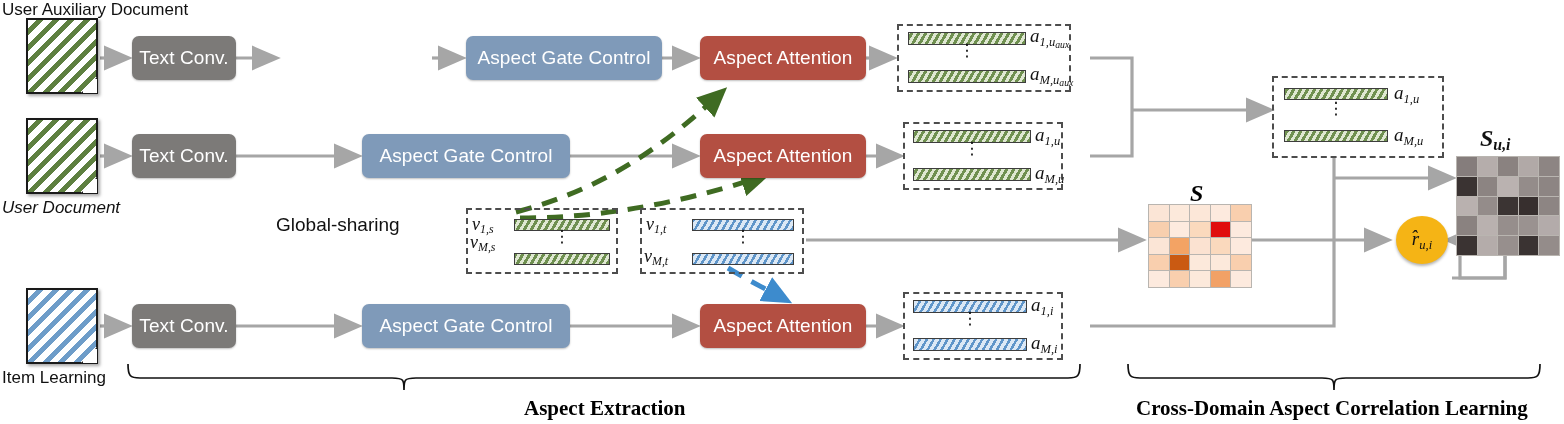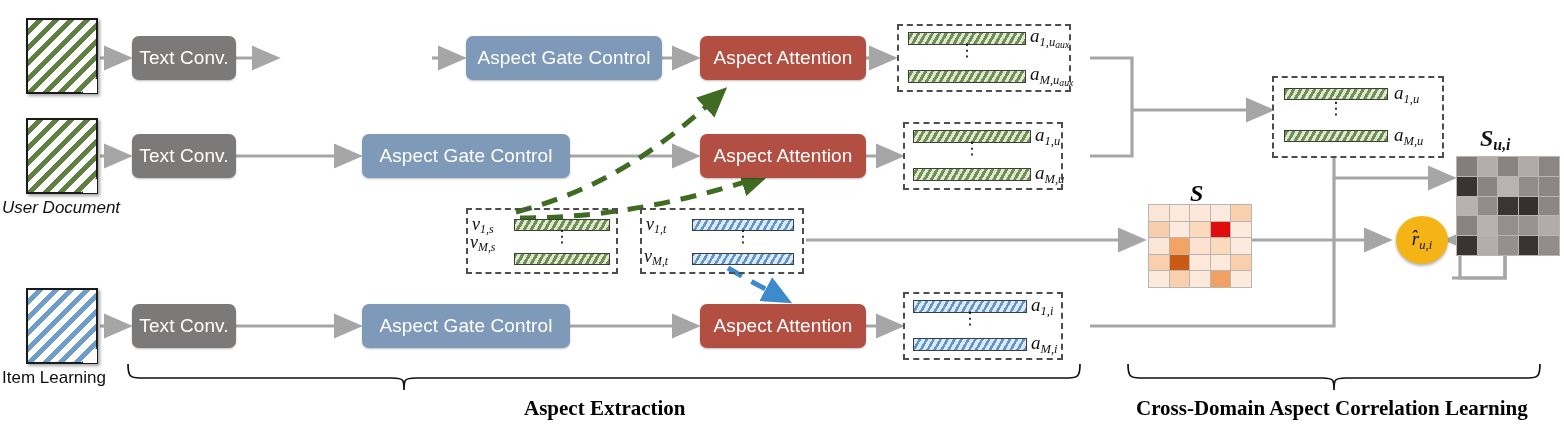--- a/index.html
+++ b/index.html
@@ -215,20 +215,21 @@
 
     <path d="M728,268 C748,280 760,286 786,300" stroke="#3d8bcd" stroke-width="5" stroke-dasharray="16,11" fill="none" stroke-linecap="butt" marker-end="url(#ahb)"></path>
 
     <path d="M128,364 C128,376 130,378 140,378 L392,378 C404,378 404,380 404,390
              C404,380 404,378 416,378 L1068,378 C1078,378 1080,376 1080,364" stroke="#111" stroke-width="1.7" fill="none"></path>
 
     <path d="M1128,364 C1128,376 1130,378 1140,378 L1322,378 C1334,378 1334,380 1334,390
              C1334,380 1334,378 1346,378 L1528,378 C1538,378 1540,376 1540,364" stroke="#111" stroke-width="1.7" fill="none"></path>
   </svg>
 
+  <div class="label" style="left:2px;top:0px;">User Auxiliary Document</div>
   <div class="doc green" style="left:26px;top:18px;width:72px;height:76px;">
     <span class="fold"></span>
   </div>
 
   <div class="doc green" style="left:26px;top:118px;width:72px;height:76px;">
     <span class="fold"></span>
   </div>
   <div class="label" style="left:2px;top:198px;font-style:italic;">User Document</div>
 
   <div class="doc blue" style="left:26px;top:288px;width:72px;height:76px;">
@@ -292,20 +293,21 @@
   <div class="bar blue" style="left:913px;top:300px;width:114px;height:13px;"></div>
   <div class="vdots" style="left:913px;top:316px;width:114px;">⋮</div>
   <div class="bar blue" style="left:913px;top:338px;width:114px;height:13px;"></div>
   <div class="math" style="left:1031px;top:294px;font-size:19px;">
     <span>a</span><span class="sub">1,i</span>
   </div>
   <div class="math" style="left:1031px;top:332px;font-size:19px;">
     <span>a</span><span class="sub">M,i</span>
   </div>
 
+  <div class="label" style="left:276px;top:214px;font-size:19px;">Global-sharing</div>
 
   <div class="dashgroup" style="left:466px;top:208px;width:152px;height:66px;"></div>
   <div class="math" style="left:472px;top:214px;font-size:18px;">
     <span>v</span><span class="sub">1,s</span>
   </div>
   <div class="bar green" style="left:514px;top:219px;width:96px;height:12px;"></div>
   <div class="vdots" style="left:514px;top:234px;width:96px;">⋮</div>
   <div class="math" style="left:470px;top:232px;font-size:18px;">
     <span>v</span><span class="sub">M,s</span>
   </div>

